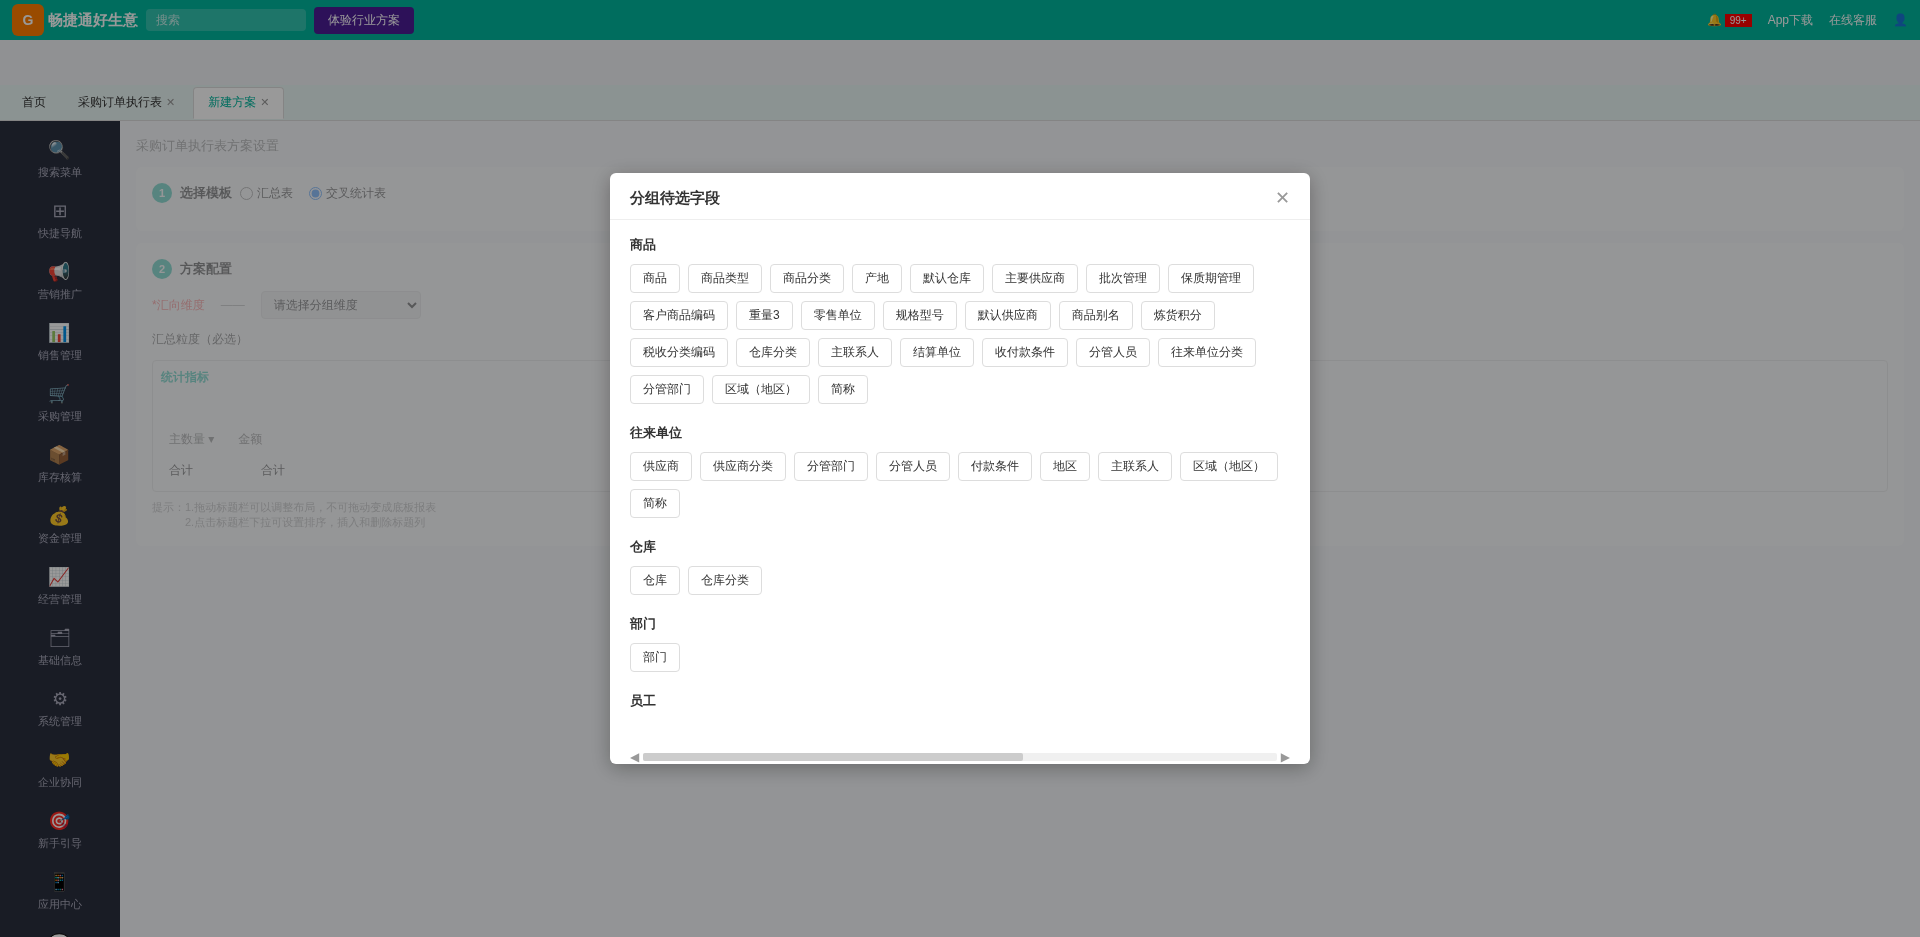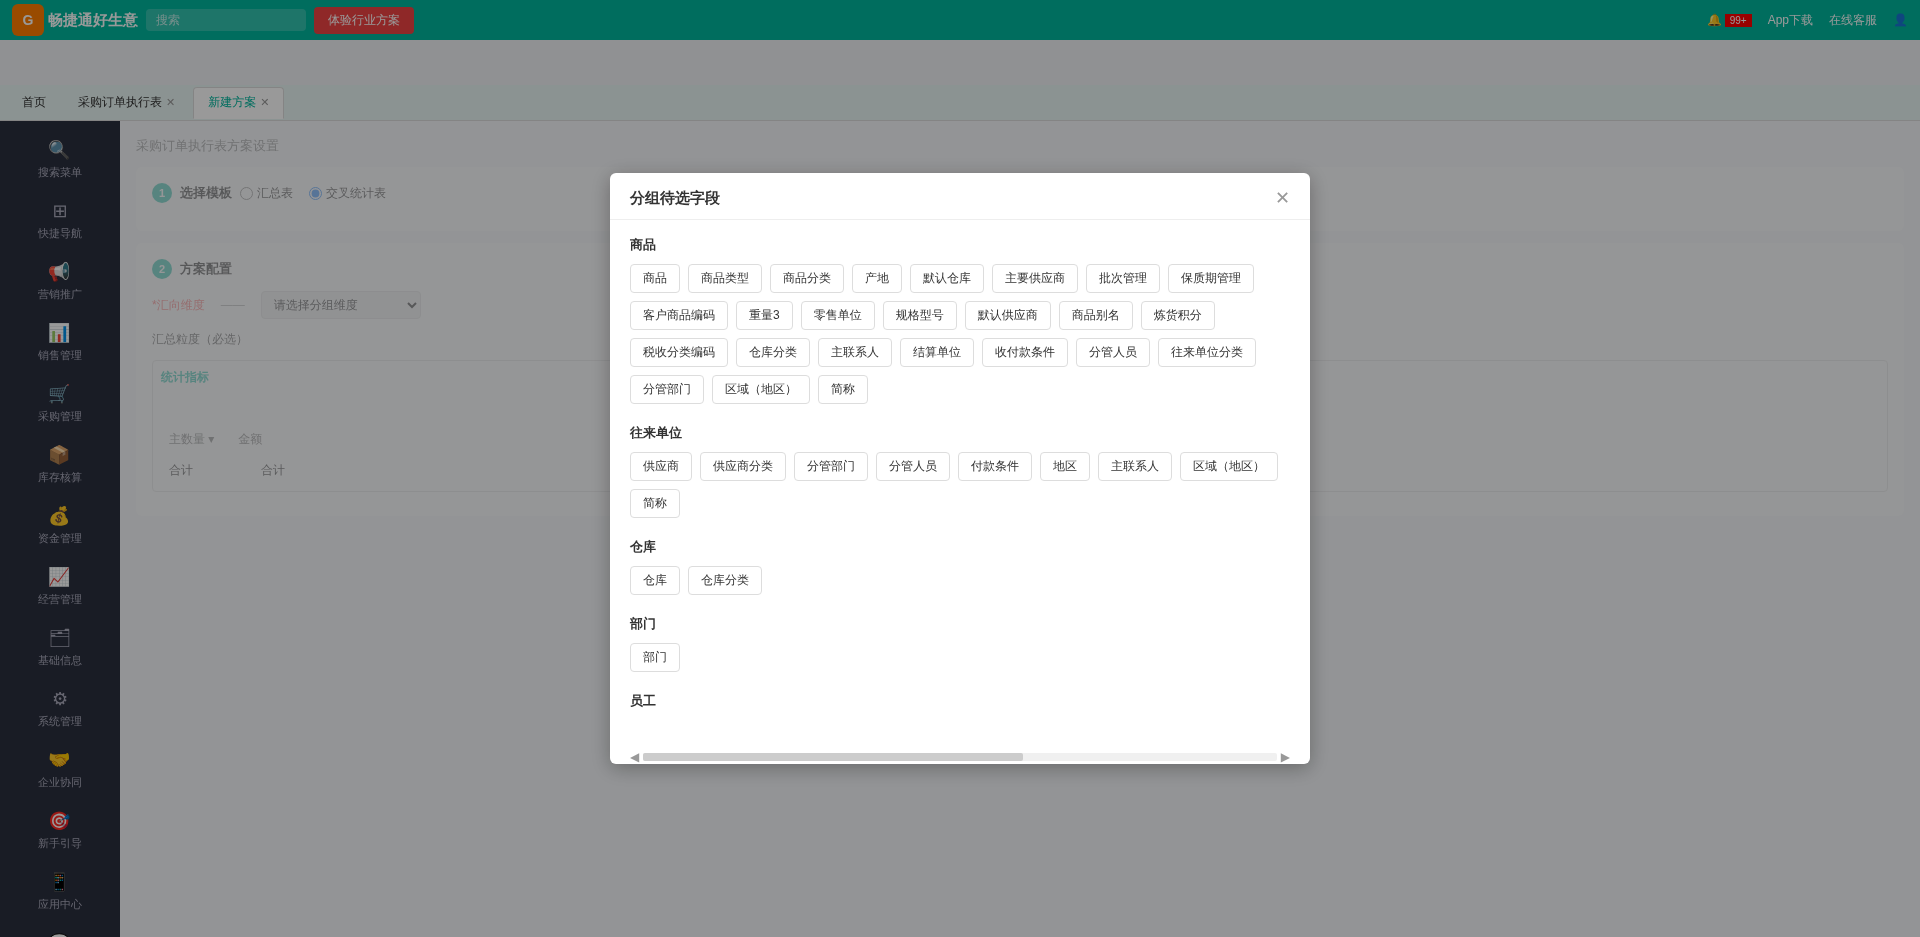--- a/index.html
+++ b/index.html
@@ -12,21 +12,21 @@
       display: flex;
       align-items: center;
       padding: 0 12px;
       justify-content: space-between;
     }
     .top-bar-left { display: flex; align-items: center; gap: 8px; }
     .logo-area { display: flex; align-items: center; gap: 4px; color: white; font-weight: bold; font-size: 15px; }
     .logo-icon { width: 32px; height: 32px; background: #ff7d00; border-radius: 6px; display: flex; align-items: center; justify-content: center; color: white; font-weight: bold; font-size: 14px; }
     .top-search { background: rgba(255,255,255,0.2); border: none; border-radius: 4px; padding: 4px 10px; color: white; width: 160px; font-size: 12px; }
     .top-search::placeholder { color: rgba(255,255,255,0.7); }
-    .btn-trial { background: #ef4444; color: white; border: none; border-radius: 4px; padding: 5px 14px; cursor: pointer; font-size: 12px; }
+    .btn-trial { background: #4c1d95; color: white; border: none; border-radius: 4px; padding: 5px 14px; cursor: pointer; font-size: 12px; }
     .top-bar-right { display: flex; align-items: center; gap: 16px; color: white; font-size: 12px; }
     .badge-red { background: red; color: white; border-radius: 0; padding: 1px 5px; font-size: 10px; margin-left: 2px; }
 
     
     .tab-bar {
       height: 36px;
       background: #e8f5f3;
       display: flex;
       align-items: center;
       padding: 0 8px;
@@ -247,20 +247,24 @@
             <span style="font-size:12px;color:#00b69d;font-weight:bold;">统计指标</span>
           </div>
           <div class="table-header">
             <div class="table-header-col">主数量 ▾</div>
             <div class="table-header-col">金额</div>
           </div>
           <div style="display:flex;gap:8px;font-size:12px;padding:4px 8px;">
             <span>合计</span>
             <span style="margin-left:60px;">合计</span>
           </div>
+        </div>
+        <div style="font-size:11px;color:#999;margin-top:8px;">
+          提示：1.拖动标题栏可以调整布局，不可拖动变成底板报表<br>
+          　　　2.点击标题栏下拉可设置排序，插入和删除标题列
         </div>
       </div>
     </div>
   </div>
 </div>
 
 <div class="overlay">
   <div class="modal">
     <div class="modal-header">
       <span class="modal-title">分组待选字段</span>

